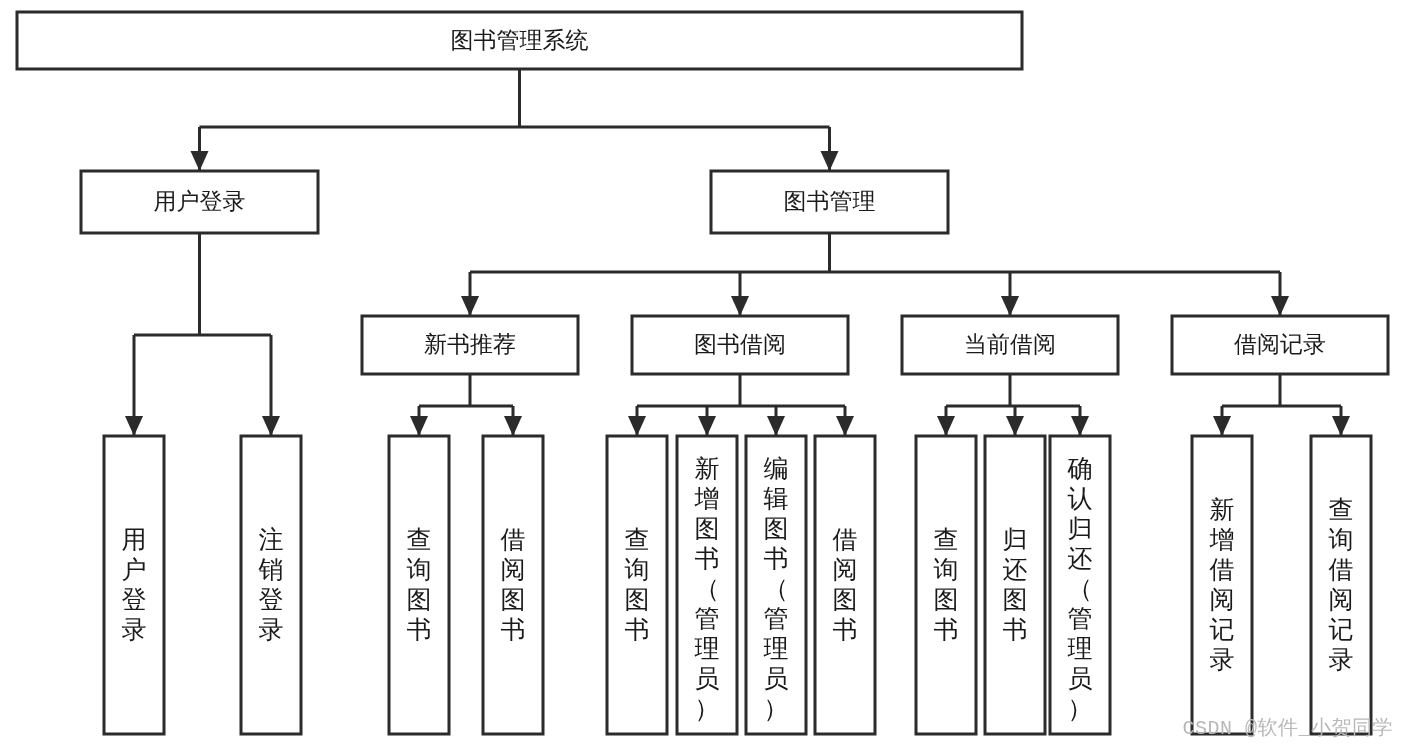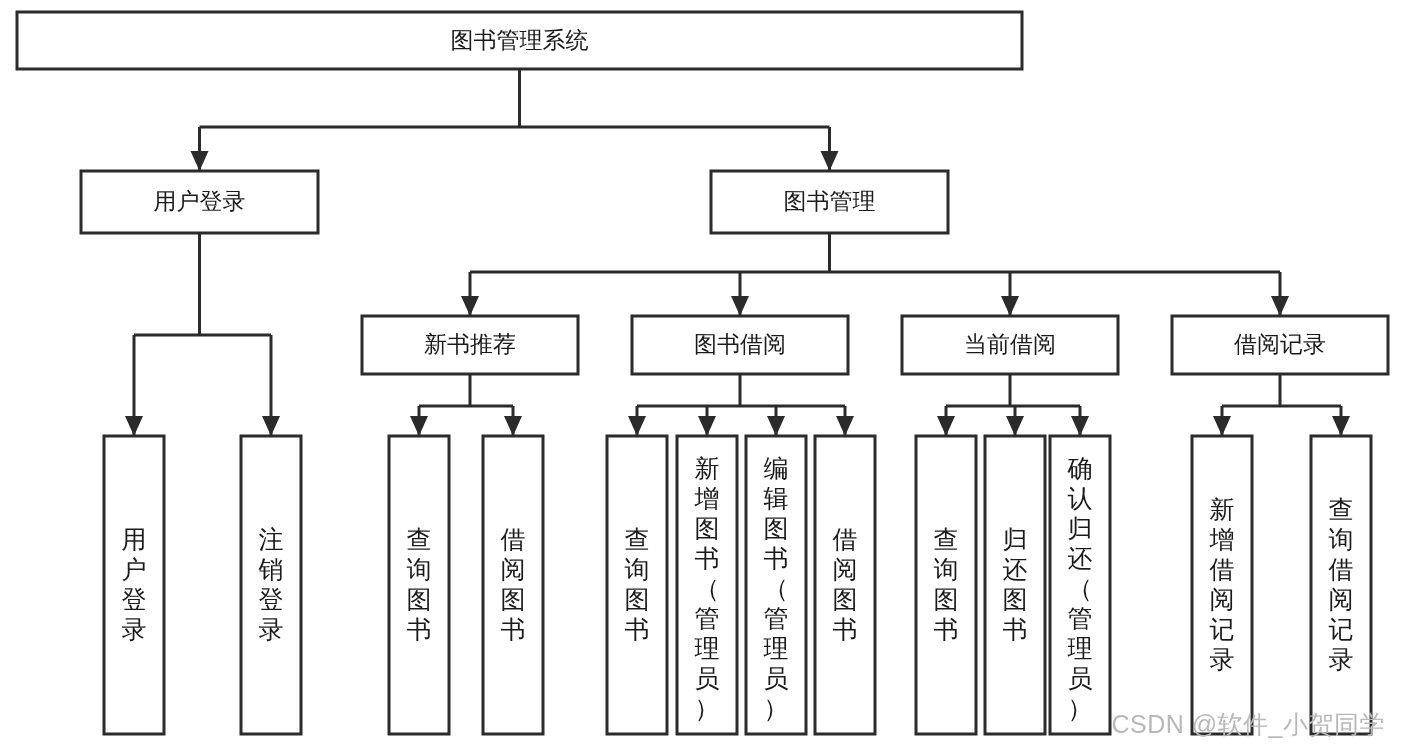--- a/index.html
+++ b/index.html
@@ -48,24 +48,24 @@
     dominant-baseline: middle;
   }
   .node-label-v {
     font-family: "Liberation Sans", "DejaVu Sans", sans-serif;
     font-size: 25px;
     fill: #1a1a1a;
     text-anchor: middle;
   }
   .watermark {
     position: absolute;
-    right: 20px;
+    right: 12px;
     bottom: 6px;
-    font-family: Liberation Sans, sans-serif;
-    font-size: 25px;
+    font-family: Liberation Mono, monospace;
+    font-size: 20px;
     color: #b8b8b8;
     white-space: nowrap;
     letter-spacing: 0.5px;
   }
 </style>
 </head>
 <body>
 
 <div id="diagram-root">
   <svg id="tree-svg" viewBox="0 0 1405 747">

